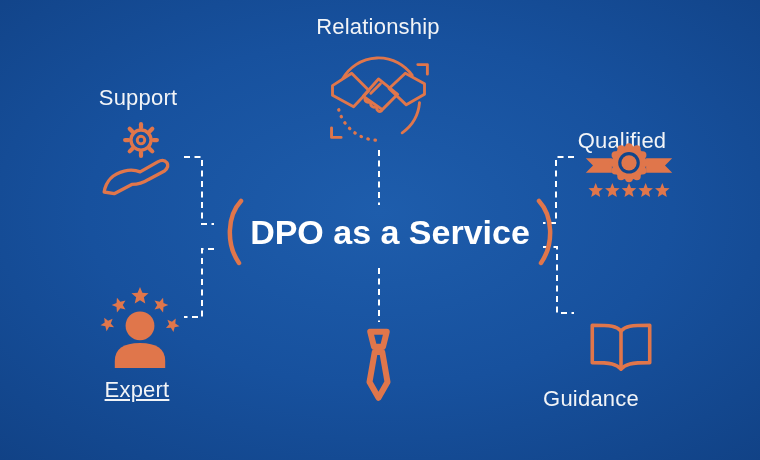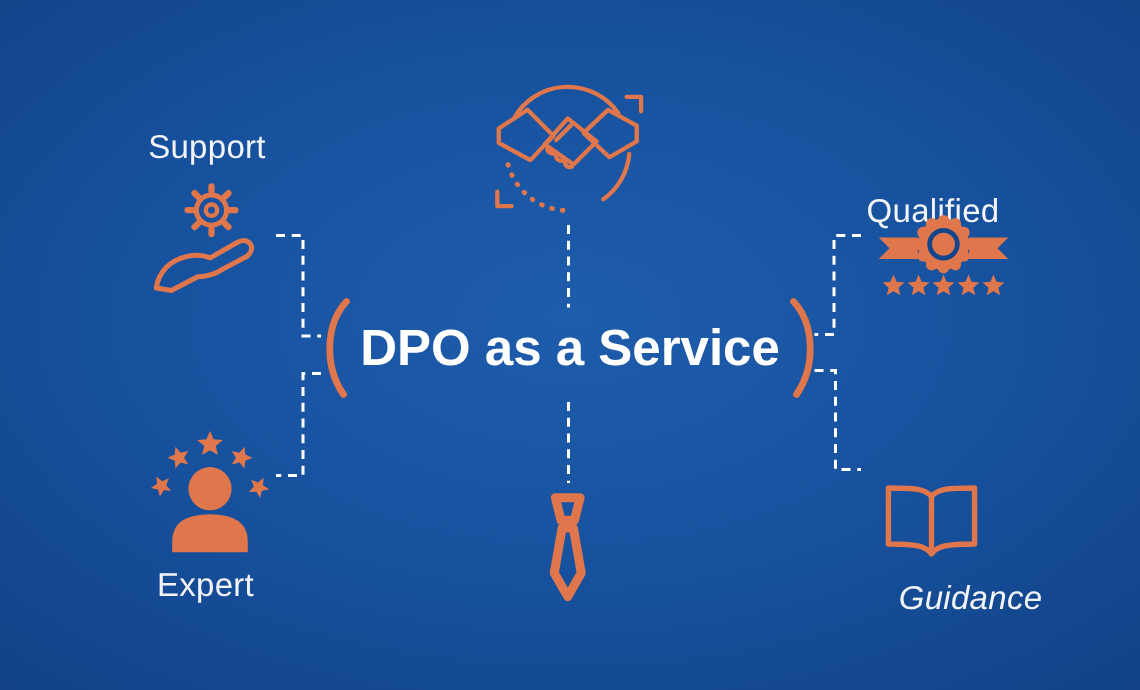--- a/index.html
+++ b/index.html
@@ -33,21 +33,21 @@
   .icon { color:var(--accent); display:block; }
   .icon svg { display:block; width:100%; height:100%; }
   .stroke { fill:none; stroke:currentColor; stroke-linecap:round; stroke-linejoin:round; }
   .fill { fill:currentColor; stroke:none; }
   .ring { fill:var(--medal-ring); }
   #connectors { position:absolute; left:0; top:0; pointer-events:none; }
   #connectors polyline, #connectors line {
     fill:none; stroke:var(--connector); stroke-width:2; stroke-dasharray:6 4.5;
   }
   #title-row {
-    position:absolute; left:222px; top:194px; width:316px; height:76px;
+    position:absolute; left:232px; top:194px; width:316px; height:76px;
     display:flex; align-items:center; justify-content:center; gap:5px;
   }
   #title-row h1 {
     margin:0; color:var(--title); font-size:34px; font-weight:bold; white-space:nowrap;
   }
   .paren { color:var(--accent); }
   .paren svg { display:block; }
 </style>
 </head>
 <body>
@@ -70,20 +70,21 @@
       </svg>
     </span>
     <h1>DPO as a Service</h1>
     <span class="paren">
       <svg width="26" height="72" viewBox="0 0 26 72">
         <path class="stroke" stroke-width="4.5" d="M4,5 C18,20 19,48 6,67"></path>
       </svg>
     </span>
   </div>
 
+  <div class="abs label" style="left:278px; top:14px;">Relationship</div>
   <div class="abs icon" style="left:321px; top:51px; width:115px; height:100px;">
     <svg viewBox="0 0 120 104">
 
       <path class="stroke" stroke-width="3" d="M22.8,28.5 A43,43 0 0 1 95.2,25.3"></path>
       <path class="stroke" stroke-width="3" d="M101,14 H111 V24"></path>
       <path class="stroke" stroke-width="3" d="M102.8,53.7 A43,43 0 0 1 84.7,85.2"></path>
       <path class="stroke" stroke-width="3.4" stroke-dasharray="0.5 7" d="M35.3,85.2 A43,43 0 0 0 60,93"></path>
       <path class="stroke" stroke-width="3.4" stroke-dasharray="0.5 7" d="M18.5,61.1 A43,43 0 0 0 32.4,82.9"></path>
       <path class="stroke" stroke-width="3" d="M21,90 H11 V80"></path>
 
@@ -166,29 +167,29 @@
         <circle cx="50" cy="43" r="16"></circle>
         <path d="M22,90 V82 Q22,62 50,62 Q78,62 78,82 V90 Z"></path>
         <use href="#star2" transform="translate(50,10)"></use>
         <use href="#star2" transform="translate(27,20) scale(0.85) rotate(-18)"></use>
         <use href="#star2" transform="translate(73,20) scale(0.85) rotate(18)"></use>
         <use href="#star2" transform="translate(14,41) scale(0.8) rotate(-28)"></use>
         <use href="#star2" transform="translate(86,42) scale(0.8) rotate(28)"></use>
       </g>
     </svg>
   </div>
-  <div class="abs label w160" style="left:57px; top:377px;">Expert</div>
+  <div class="abs label w160" style="left:57px; top:377px;text-decoration:underline;">Expert</div>
 
   <div class="abs icon" style="left:585px; top:321px; width:72px; height:56px;">
     <svg viewBox="0 0 100 78">
       <path class="stroke" stroke-width="5" d="M50,14 C44,7 36,6 10,6 L10,58 C36,58 44,60 50,67 C56,60 64,58 90,58 L90,6 C64,6 56,7 50,14 Z"></path>
       <path class="stroke" stroke-width="5" d="M50,14 L50,67"></path>
     </svg>
   </div>
-  <div class="abs label w160" style="left:567px; top:386px;font-style:italic;">Guidance</div>
+  <div class="abs label w160" style="left:511px; top:386px;">Guidance</div>
 
   <div class="abs icon" style="left:362px; top:327px; width:33px; height:83px;">
     <svg viewBox="0 0 44 110">
       <path class="stroke" stroke-width="8" d="M11,6 L33,6 L28,26 L16,26 Z"></path>
       <path class="stroke" stroke-width="8" d="M17,33 L10,73 L22,94 L34,73 L27,33 Z"></path>
     </svg>
   </div>
 
 </div>
 

